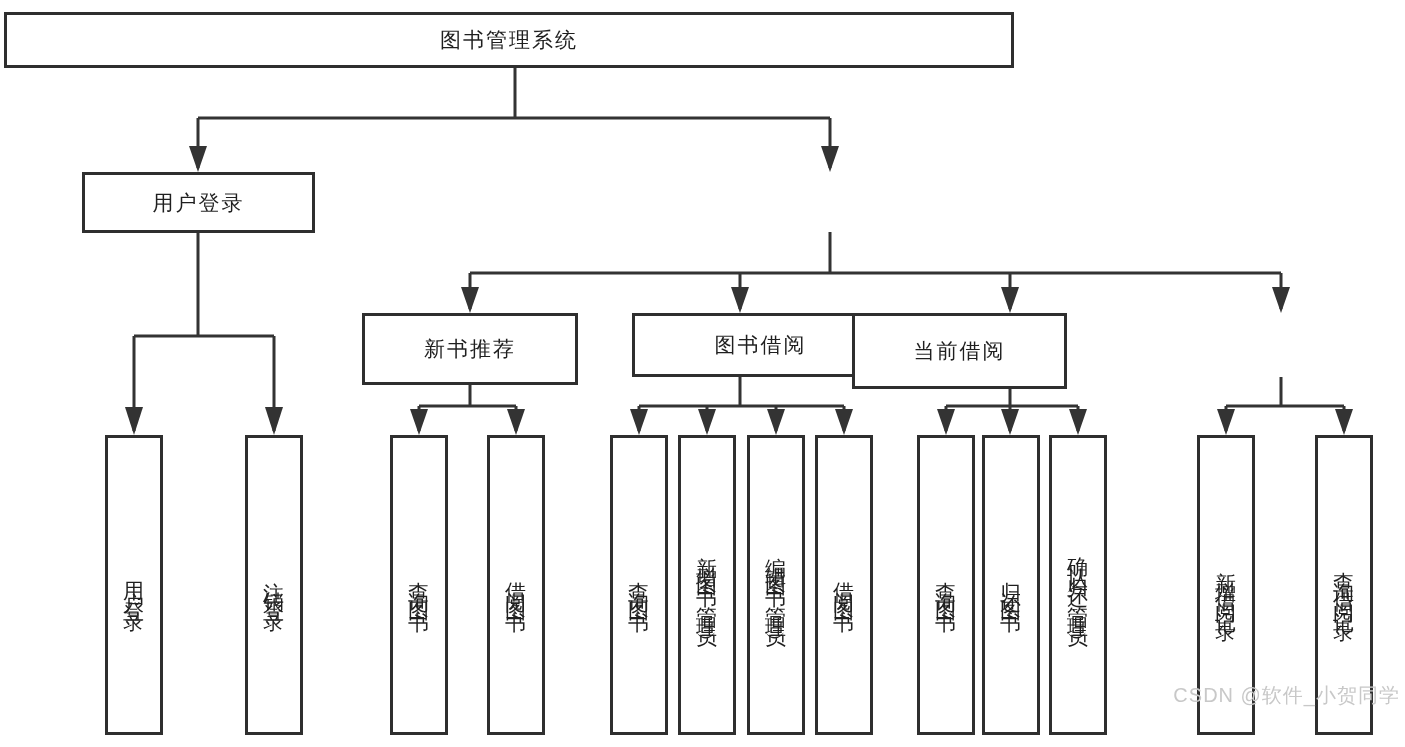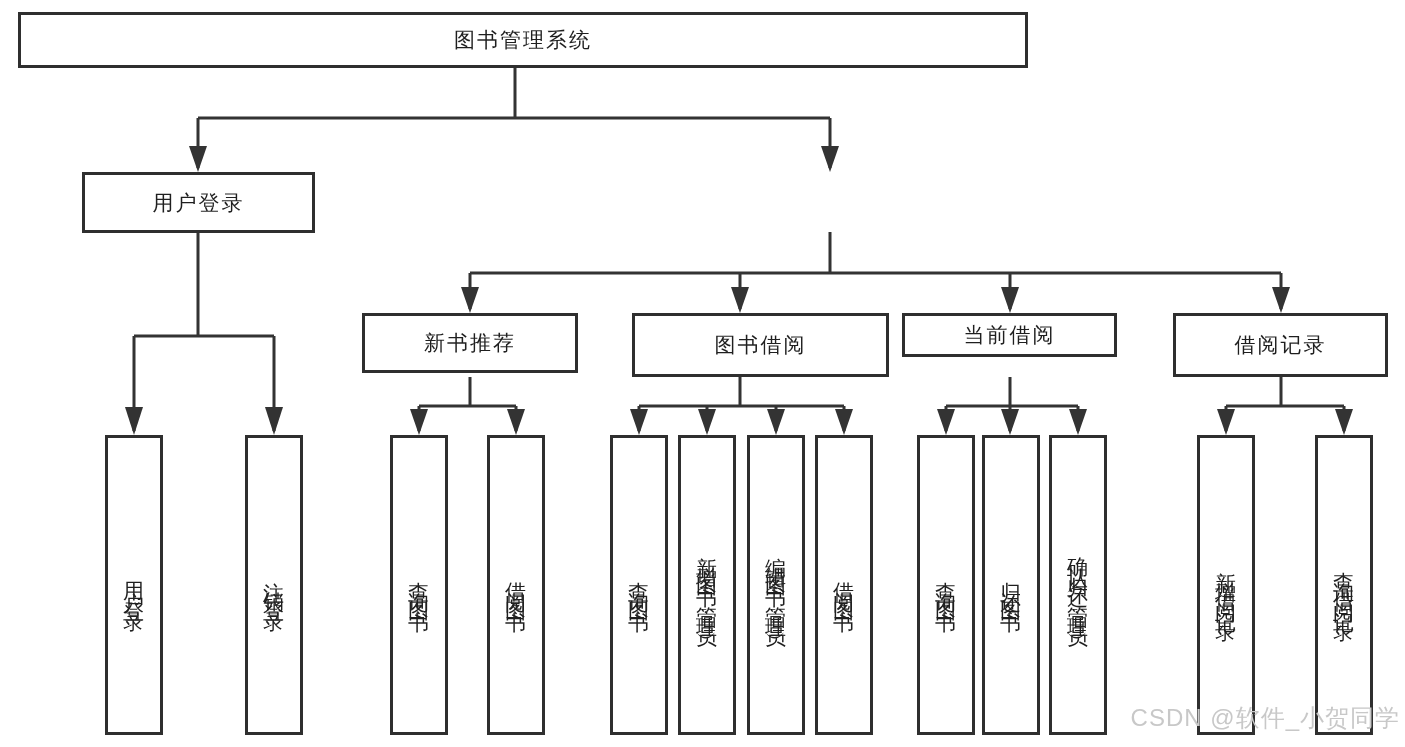--- a/index.html
+++ b/index.html
@@ -16,22 +16,22 @@
     border:3px solid var(--border,#2f2f2f);color:var(--text,#1f1f1f);
     display:flex;align-items:center;justify-content:center;
     font-size:21px;letter-spacing:2px;
   }
   .node .label{white-space:nowrap;}
   .leaf .label{
     writing-mode:vertical-rl;text-orientation:mixed;
     letter-spacing:10px;line-height:1;white-space:nowrap;
   }
   .watermark{
-    position:absolute;top:702px;right:5px;
-    font-size:24px;color:var(--watermark,#c8c8c8);
+    position:absolute;top:682px;right:5px;
+    font-size:20px;color:var(--watermark,#c8c8c8);
     letter-spacing:1px;white-space:nowrap;
   }
 </style>
 </head>
 <body>
 
 <div class="canvas">
 
   <svg id="connectors" width="1405" height="747" viewBox="0 0 1405 747">
 
@@ -76,39 +76,36 @@
       <polygon points="1069,409 1087,409 1078,435"></polygon>
     </g>
 
     <g>
       <path d="M1281 377 V406 M1226 406 H1344 M1226 406 V431 M1344 406 V431"></path>
       <polygon points="1217,409 1235,409 1226,435"></polygon>
       <polygon points="1335,409 1353,409 1344,435"></polygon>
     </g>
   </svg>
 
-  <div class="node" style="left:18px;top:12px;width:1010px;height:56px">
+  <div class="node" style="left:4px;top:12px;width:1010px;height:56px">
     <span class="label">图书管理系统</span>
   </div>
 
   <div class="node" style="left:82px;top:172px;width:233px;height:61px">
     <span class="label">用户登录</span>
   </div>
 
-  <div class="node" style="left:362px;top:313px;width:216px;height:60px">
+  <div class="node" style="left:362px;top:313px;width:216px;height:72px">
     <span class="label">新书推荐</span>
   </div>
   <div class="node" style="left:632px;top:313px;width:257px;height:64px">
     <span class="label">图书借阅</span>
   </div>
-  <div class="node" style="left:902px;top:313px;width:215px;height:44px">
+  <div class="node" style="left:852px;top:313px;width:215px;height:76px">
     <span class="label">当前借阅</span>
-  </div>
-  <div class="node" style="left:1173px;top:313px;width:215px;height:64px">
-    <span class="label">借阅记录</span>
   </div>
 
   <div class="node leaf" style="left:105px;top:435px;width:58px;height:300px">
     <span class="label">用户登录</span>
   </div>
   <div class="node leaf" style="left:245px;top:435px;width:58px;height:300px">
     <span class="label">注销登录</span>
   </div>
 
   <div class="node leaf" style="left:390px;top:435px;width:58px;height:300px">

